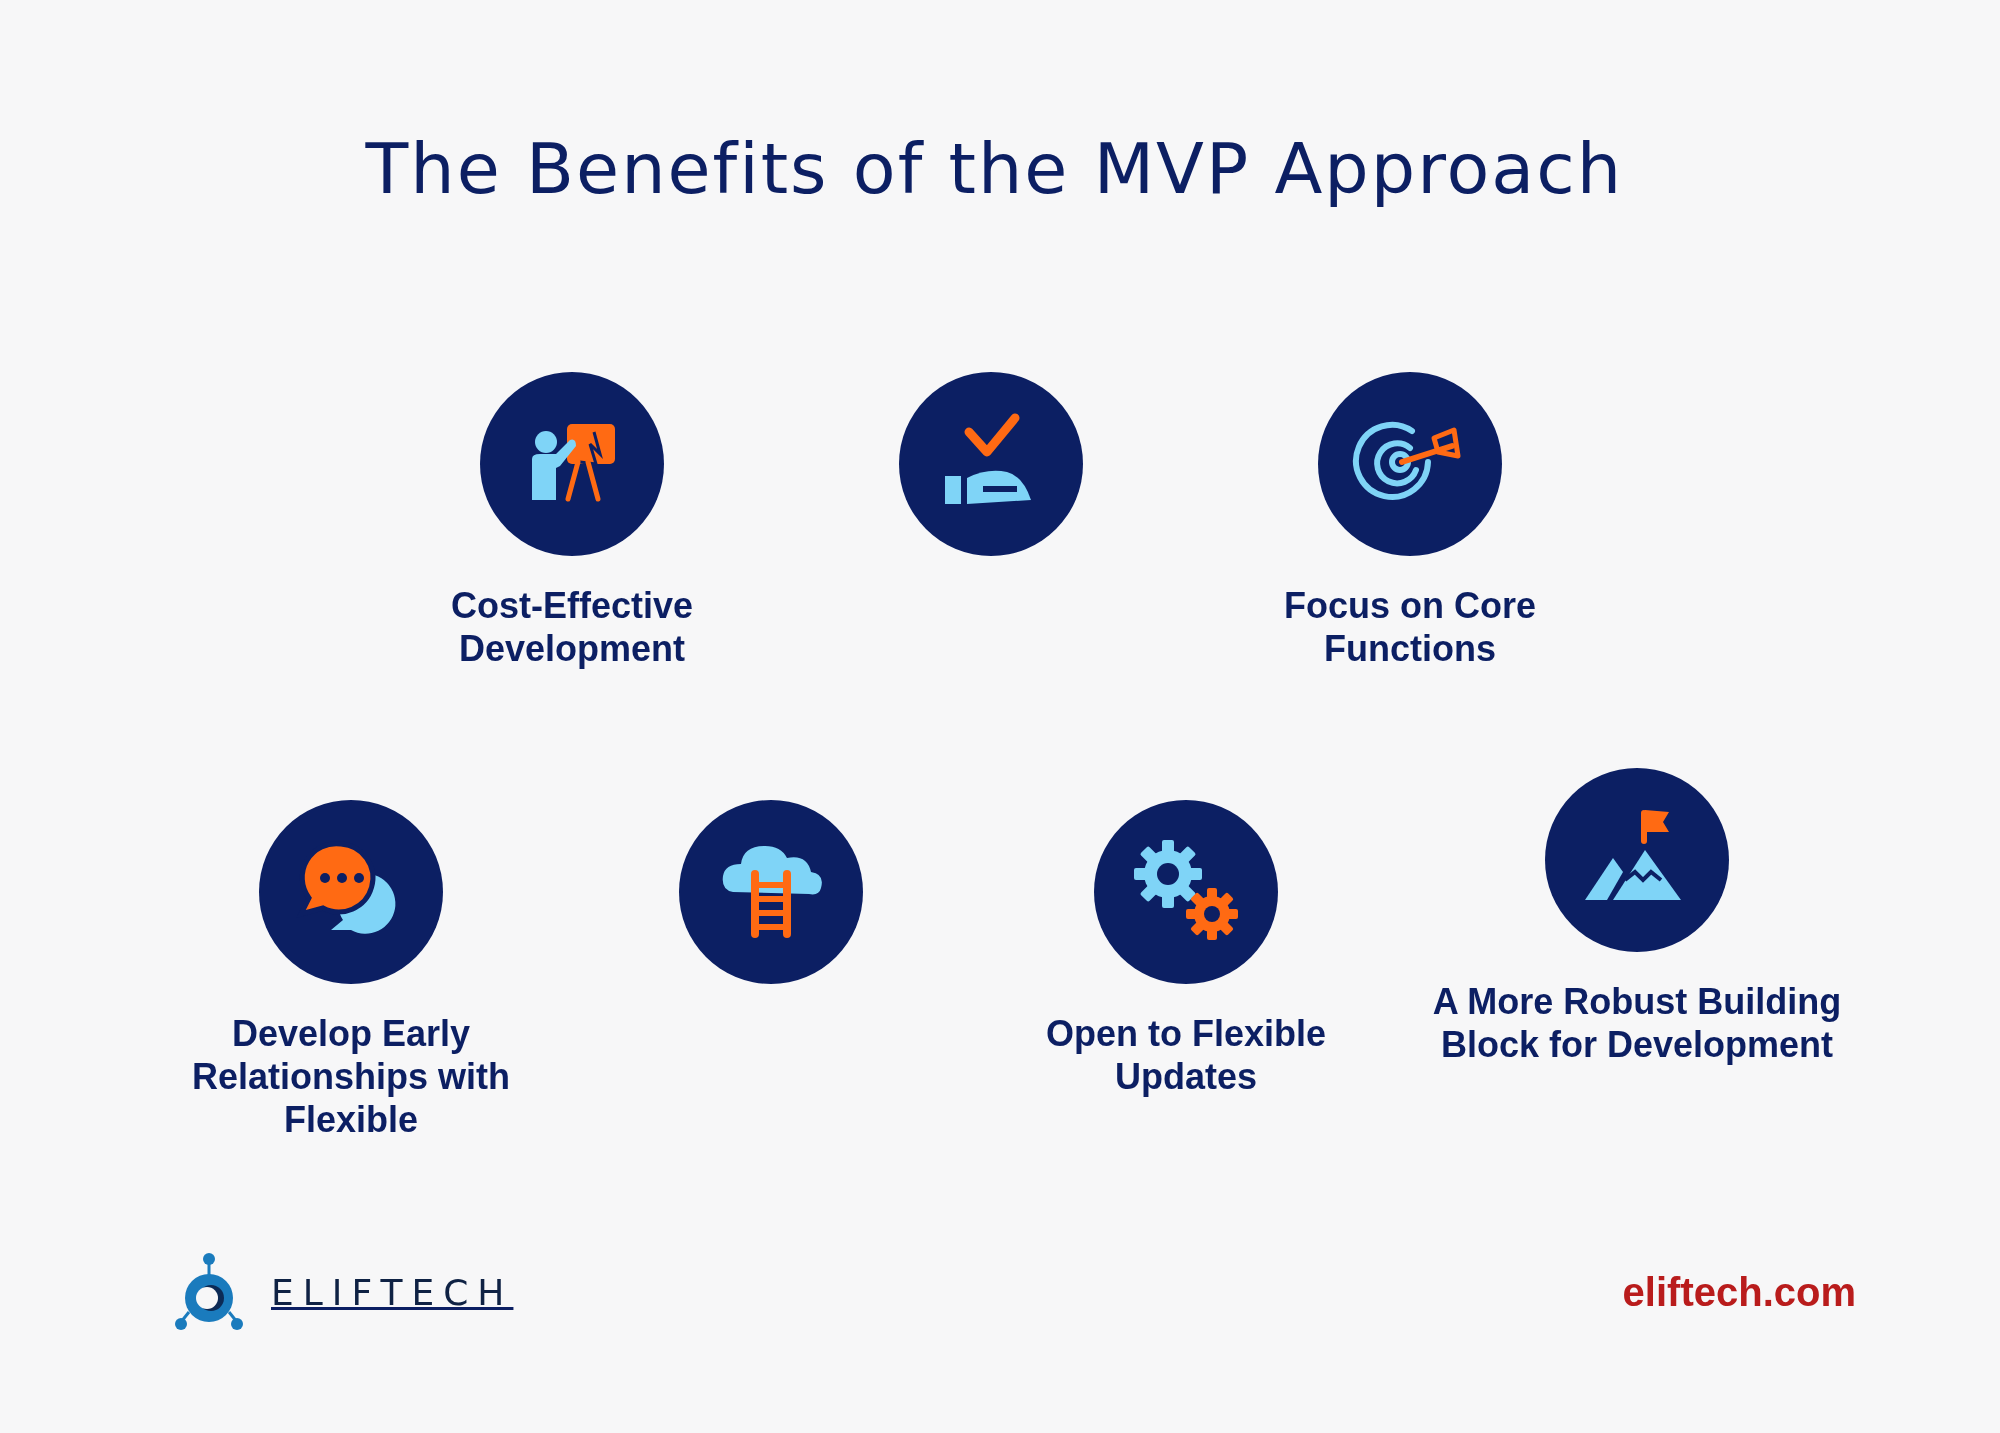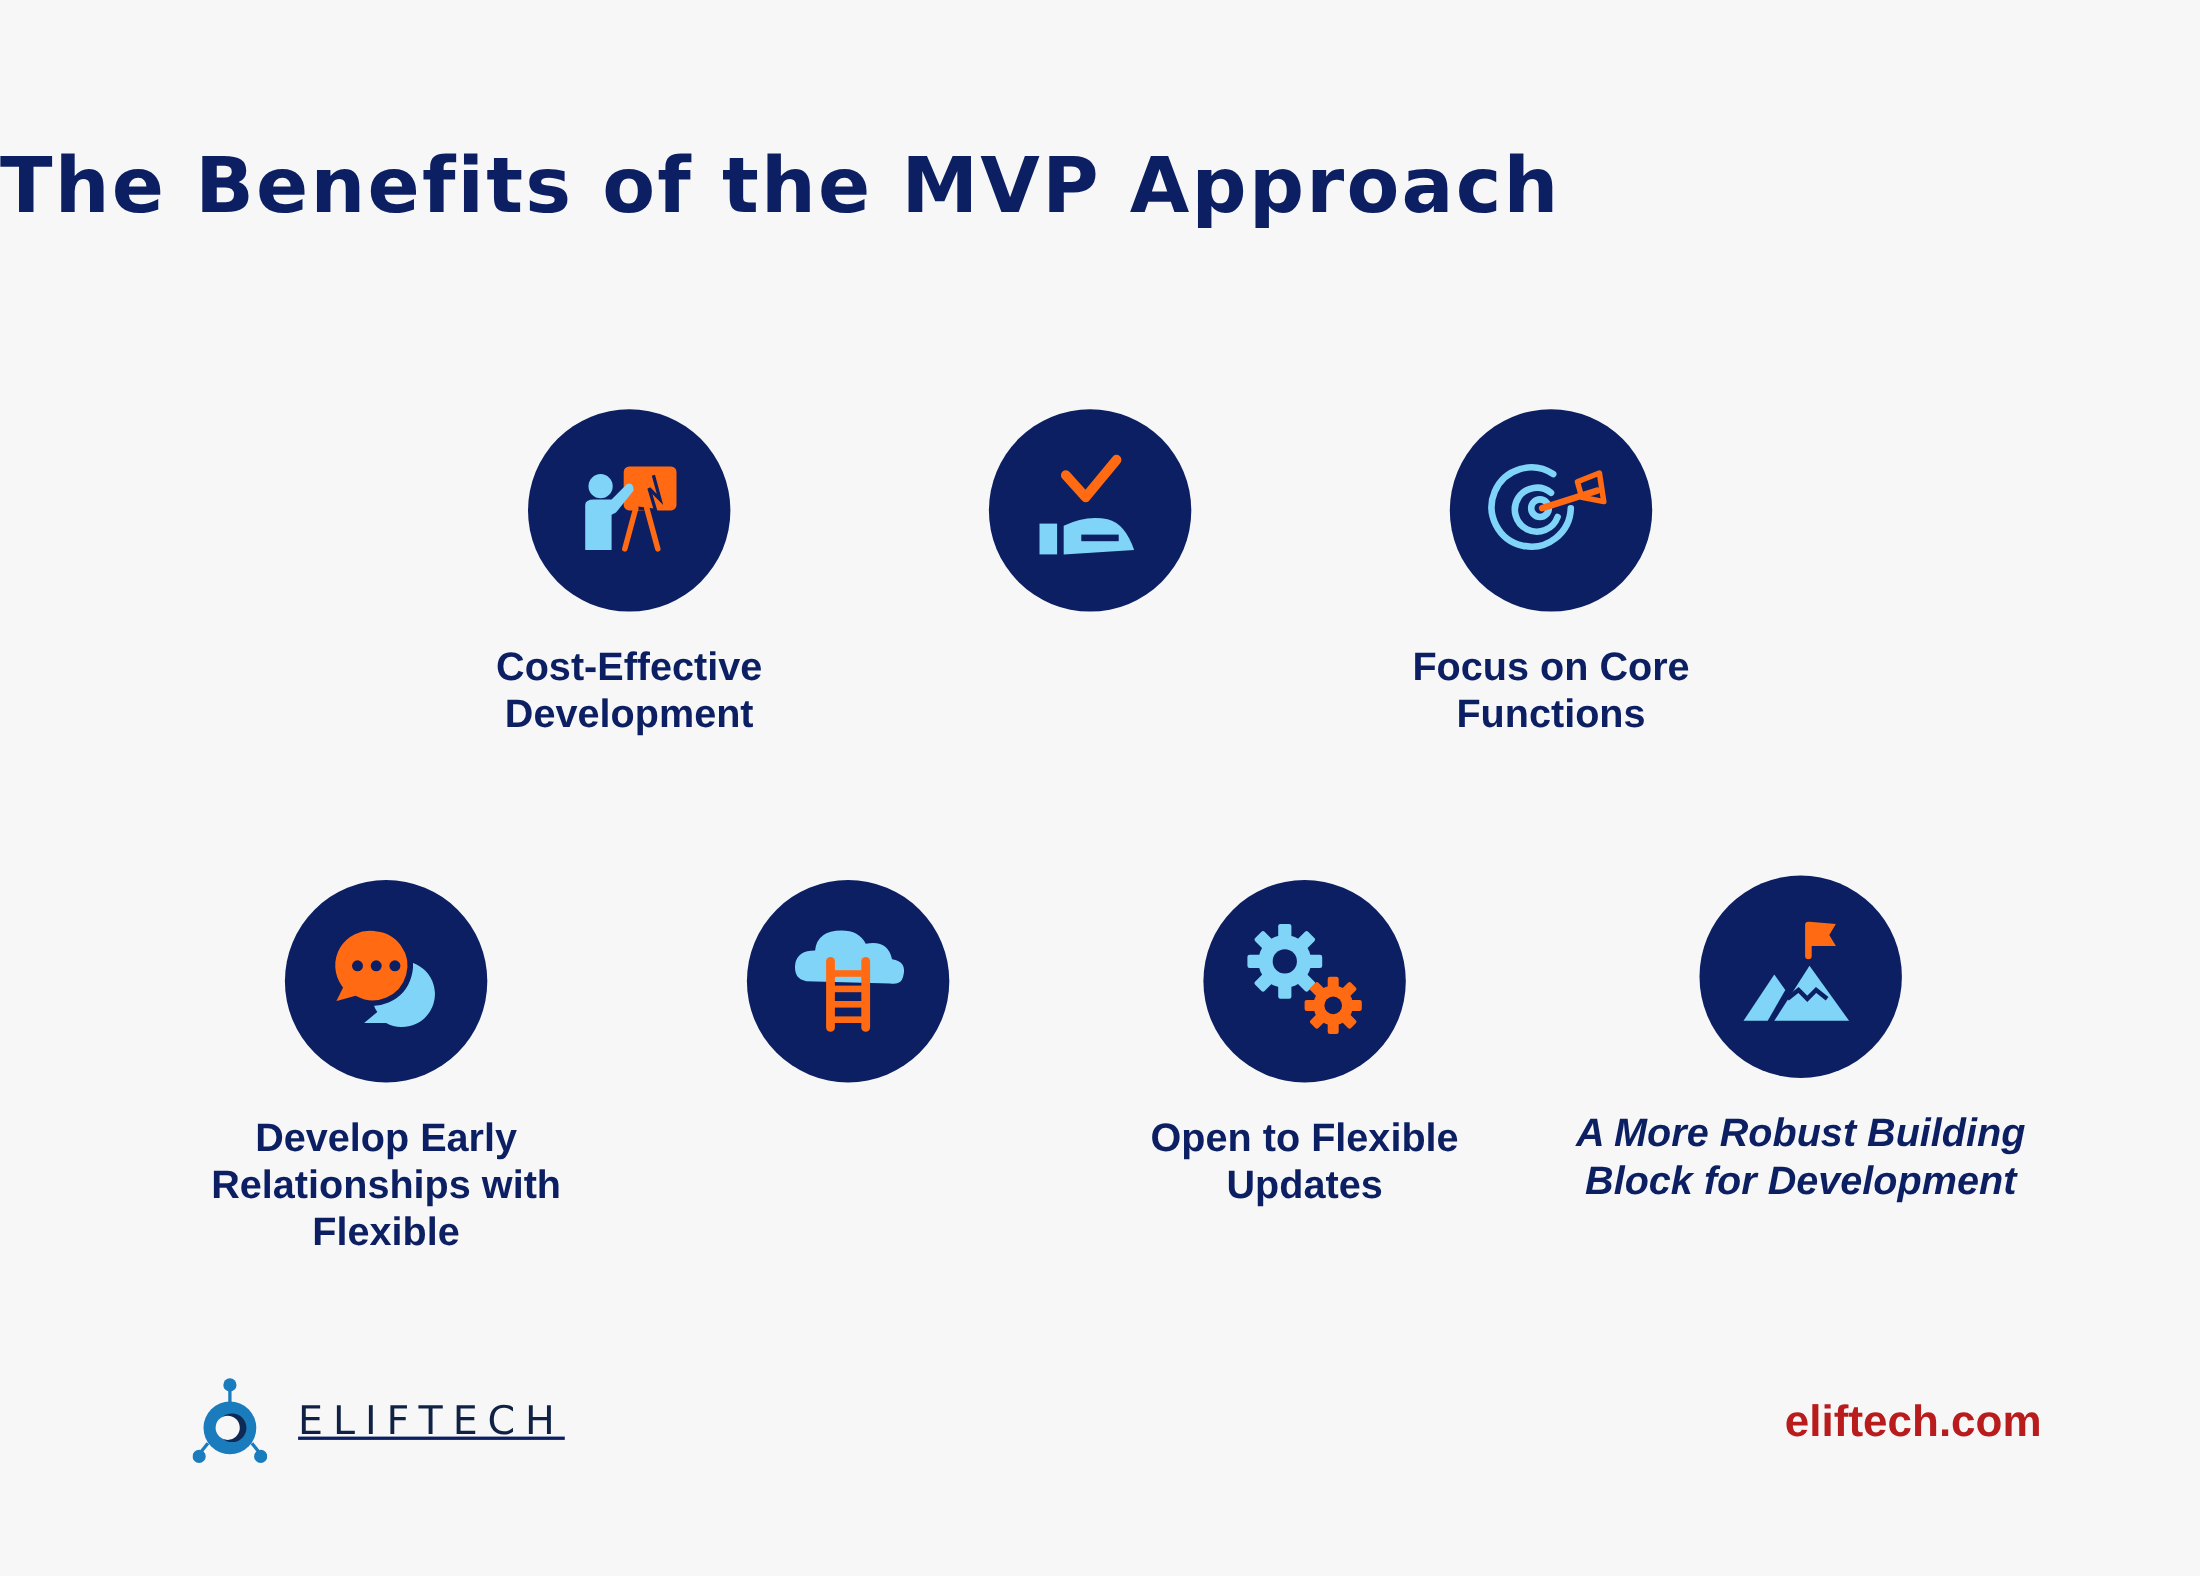--- a/index.html
+++ b/index.html
@@ -1,22 +1,22 @@
 <!DOCTYPE html>
 <html><head>
 <meta charset="utf-8">
 <style>
   html, body { margin:0; padding:0; }
   body {
     width:2000px; height:1433px; background:#f7f7f8; position:relative; overflow:hidden;
     font-family:"DejaVu Sans", sans-serif; color:#0c1f63;
   }
   .title {
-    position:absolute; left:0; width:1623px; top:128px; text-align:left;
-    font-family:"DejaVu Sans", sans-serif; font-weight:bold; font-size:70px; letter-spacing:2px;
+    position:absolute; left:0; width:1623px; top:128px; text-align:right;
+    font-family:"DejaVu Sans", sans-serif; font-weight:normal; font-size:70px; letter-spacing:2px;
     color:#0c1f63;
   }
   .item { position:absolute; width:420px; text-align:center; }
   .circle {
     width:184px; height:184px; border-radius:50%; background:#0c1f63; margin:0 auto;
     display:flex; align-items:center; justify-content:center;
   }
   .circle svg { width:120px; height:120px; }
   .label {
     margin-top:28px; font-family:"Liberation Sans", sans-serif; font-weight:bold; font-size:36px; line-height:43px;
@@ -124,21 +124,21 @@
         <rect x="81" y="56" width="10" height="52" rx="2" transform="rotate(45 86 82)"></rect>
         <rect x="81" y="56" width="10" height="52" rx="2" transform="rotate(-45 86 82)"></rect>
       </g>
       <circle cx="86" cy="82" r="8" fill="#0c1f63"></circle>
     </svg>
   </div>
   <div class="label">Open to Flexible
 Updates</div>
 </div>
 
-<div class="item" style="left:1427px; top:796px;font-style:italic;">
+<div class="item" style="left:1427px; top:768px;">
   <div class="circle">
     <svg viewBox="0 0 120 120">
       <rect x="64" y="10" width="6" height="34" rx="3" fill="#ff6a13"></rect>
       <polygon points="68,10 92,12 86,22 92,32 68,32" fill="#ff6a13"></polygon>
       <polygon points="8,100 36,58 46,72 30,100" fill="#7fd4f7"></polygon>
       <polygon points="36,100 68,50 104,100" fill="#7fd4f7"></polygon>
       <polyline points="48,80 58,72 66,80 74,72 84,80" fill="none" stroke="#0c1f63" stroke-width="4"></polyline>
     </svg>
   </div>
   <div class="label">A More Robust Building

